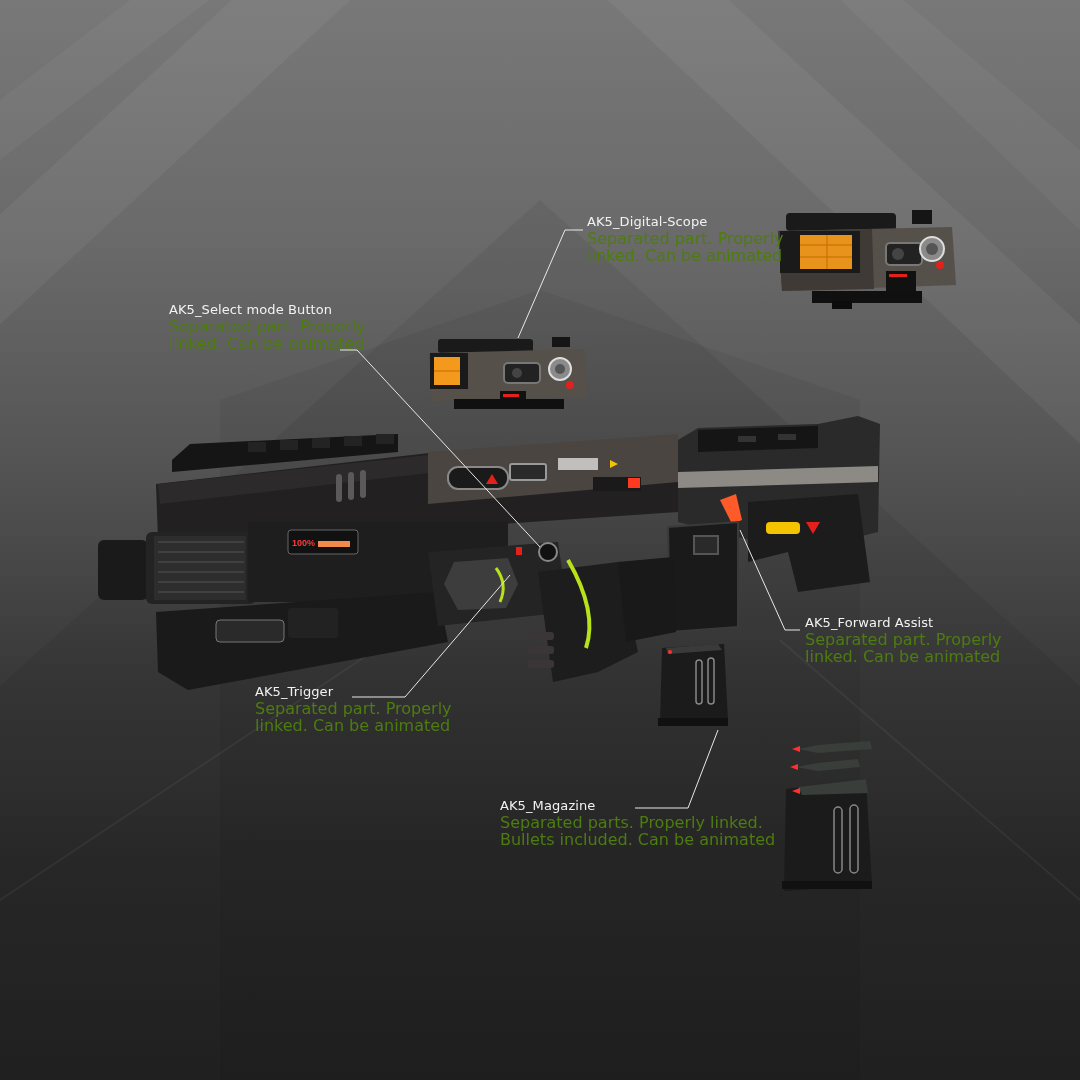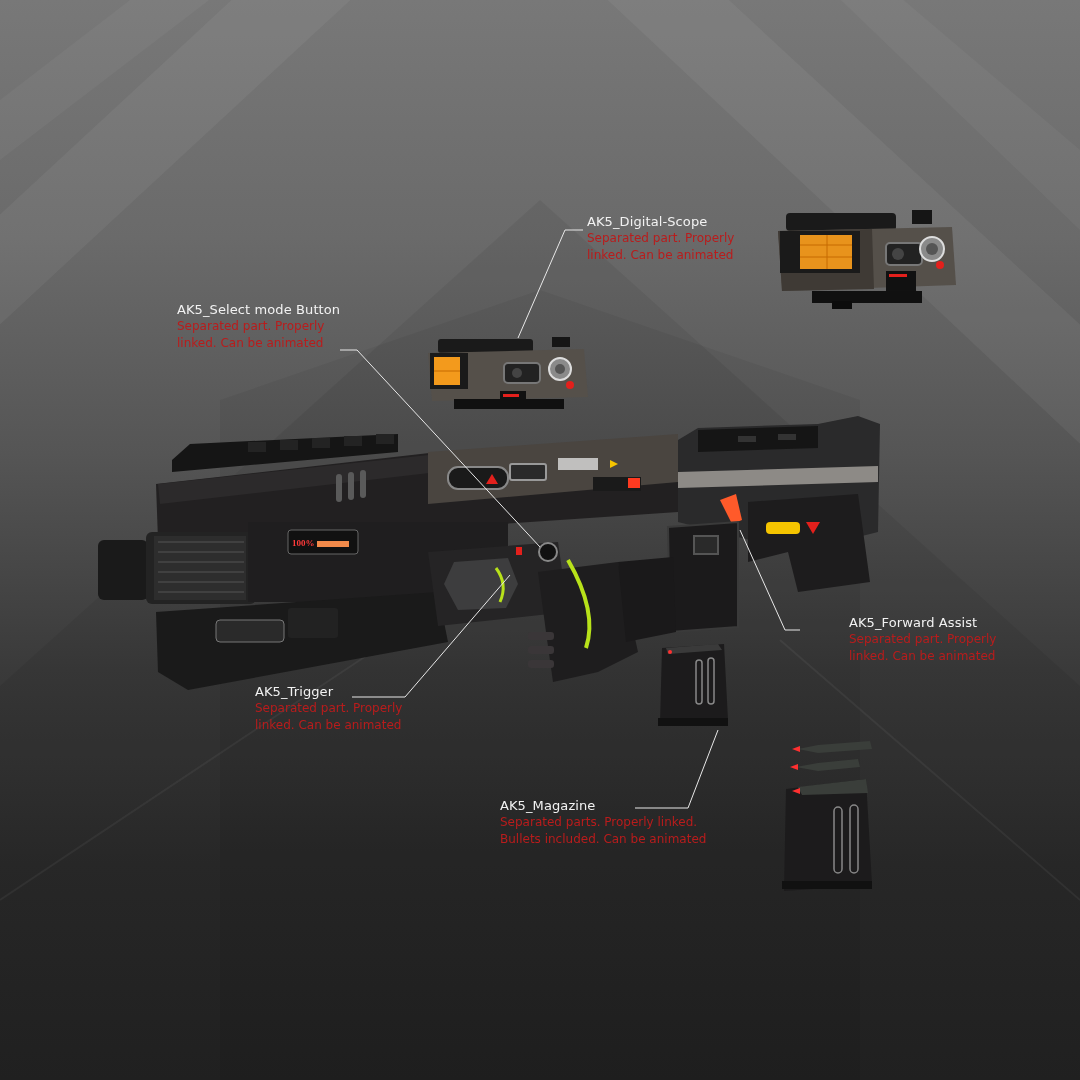--- a/index.html
+++ b/index.html
@@ -4,21 +4,21 @@
 <style>
   html, body { margin: 0; padding: 0; }
   body {
     width: 1080px; height: 1080px; overflow: hidden; position: relative;
     font-family: "DejaVu Sans", sans-serif;
     background: linear-gradient(180deg, #787878 0%, #6a6a6a 22%, #555 42%, #3a3a3a 62%, #2a2a2a 80%, #232323 100%);
   }
   .bg-layer { position: absolute; inset: 0; pointer-events: none; }
   .callout { position: absolute; color: #f2f2f2; line-height: 17px; }
   .callout .title { font-weight: normal; font-size: 13px; letter-spacing: 0.1px; white-space: nowrap; }
-  .callout .desc { font-size: 12px; color: #b91c1c; white-space: nowrap; }
+  .callout .desc { font-size: 16px; color: #4d7c0f; white-space: nowrap; }
   .leader { position: absolute; inset: 0; pointer-events: none; }
   .part { position: absolute; }
 </style>
 </head>
 <body>
 
 <svg class="bg-layer" width="1080" height="1080" viewBox="0 0 1080 1080">
   <polygon points="-60,380 480,-120 1140,500 1140,380 480,-230 -60,270" fill="#ffffff" opacity="0.05"></polygon>
   <polygon points="-60,740 540,200 1140,740 1140,1080 -60,1080" fill="#000000" opacity="0.06"></polygon>
   <polygon points="220,1080 220,400 540,290 860,400 860,1080" fill="#000000" opacity="0.05"></polygon>
@@ -136,21 +136,21 @@
   <path d="M440 160 L520 150 L540 240 L500 260 L455 270 L448 220 Z" fill="#1e1d1e"></path>
   <path d="M470 148 Q500 200 488 236" stroke="#b8e21a" stroke-width="4" fill="none"></path>
   <g fill="#3a3638">
     <rect x="430" y="220" width="26" height="8" rx="3"></rect>
     <rect x="430" y="234" width="26" height="8" rx="3"></rect>
     <rect x="430" y="248" width="26" height="8" rx="3"></rect>
   </g>
   <path d="M520 150 L575 145 L578 220 L528 230 Z" fill="#1a191a"></path>
 </svg>
 
-<div class="part" style="left:292px;top:538px;font-size:9px;color:#ff3a3a;font-weight:bold;font-family:Liberation Serif, serif;">
+<div class="part" style="left:292px;top:538px;font-size:9px;color:#ff3a3a;font-weight:bold;font-family:Liberation Sans, sans-serif;">
   <span>100%</span>
   <span style="display:inline-block;width:32px;height:6px;background:#f28a4a;vertical-align:middle;"></span>
 </div>
 
 <svg class="part" style="left:652px;top:640px" width="82" height="92" viewBox="0 0 82 92">
   <path d="M10 8 L72 4 L76 80 L8 84 Z" fill="#1c1b1c"></path>
   <path d="M14 8 L66 4 L70 10 L16 14 Z" fill="#3a3a3a"></path>
   <circle cx="18" cy="12" r="2" fill="#ff3030"></circle>
   <rect x="44" y="20" width="6" height="44" rx="3" fill="none" stroke="#888" stroke-width="1.5"></rect>
   <rect x="56" y="18" width="6" height="46" rx="3" fill="none" stroke="#888" stroke-width="1.5"></rect>
@@ -183,27 +183,27 @@
     <polyline points="635,808 688,808 718,730"></polyline>
   </g>
 </svg>
 
 <div class="callout" style="left:587px;top:213px;">
   <div class="title">AK5_Digital-Scope</div>
   <div class="desc">Separated part. Properly</div>
   <div class="desc">linked. Can be animated</div>
 </div>
 
-<div class="callout" style="left:169px;top:301px;margin-left:8px;">
+<div class="callout" style="left:169px;top:301px;">
   <div class="title">AK5_Select mode Button</div>
   <div class="desc">Separated part. Properly</div>
   <div class="desc">linked. Can be animated</div>
 </div>
 
-<div class="callout" style="left:805px;top:614px;margin-left:44px;">
+<div class="callout" style="left:805px;top:614px;">
   <div class="title">AK5_Forward Assist</div>
   <div class="desc">Separated part. Properly</div>
   <div class="desc">linked. Can be animated</div>
 </div>
 
 <div class="callout" style="left:255px;top:683px;">
   <div class="title">AK5_Trigger</div>
   <div class="desc">Separated part. Properly</div>
   <div class="desc">linked. Can be animated</div>
 </div>

